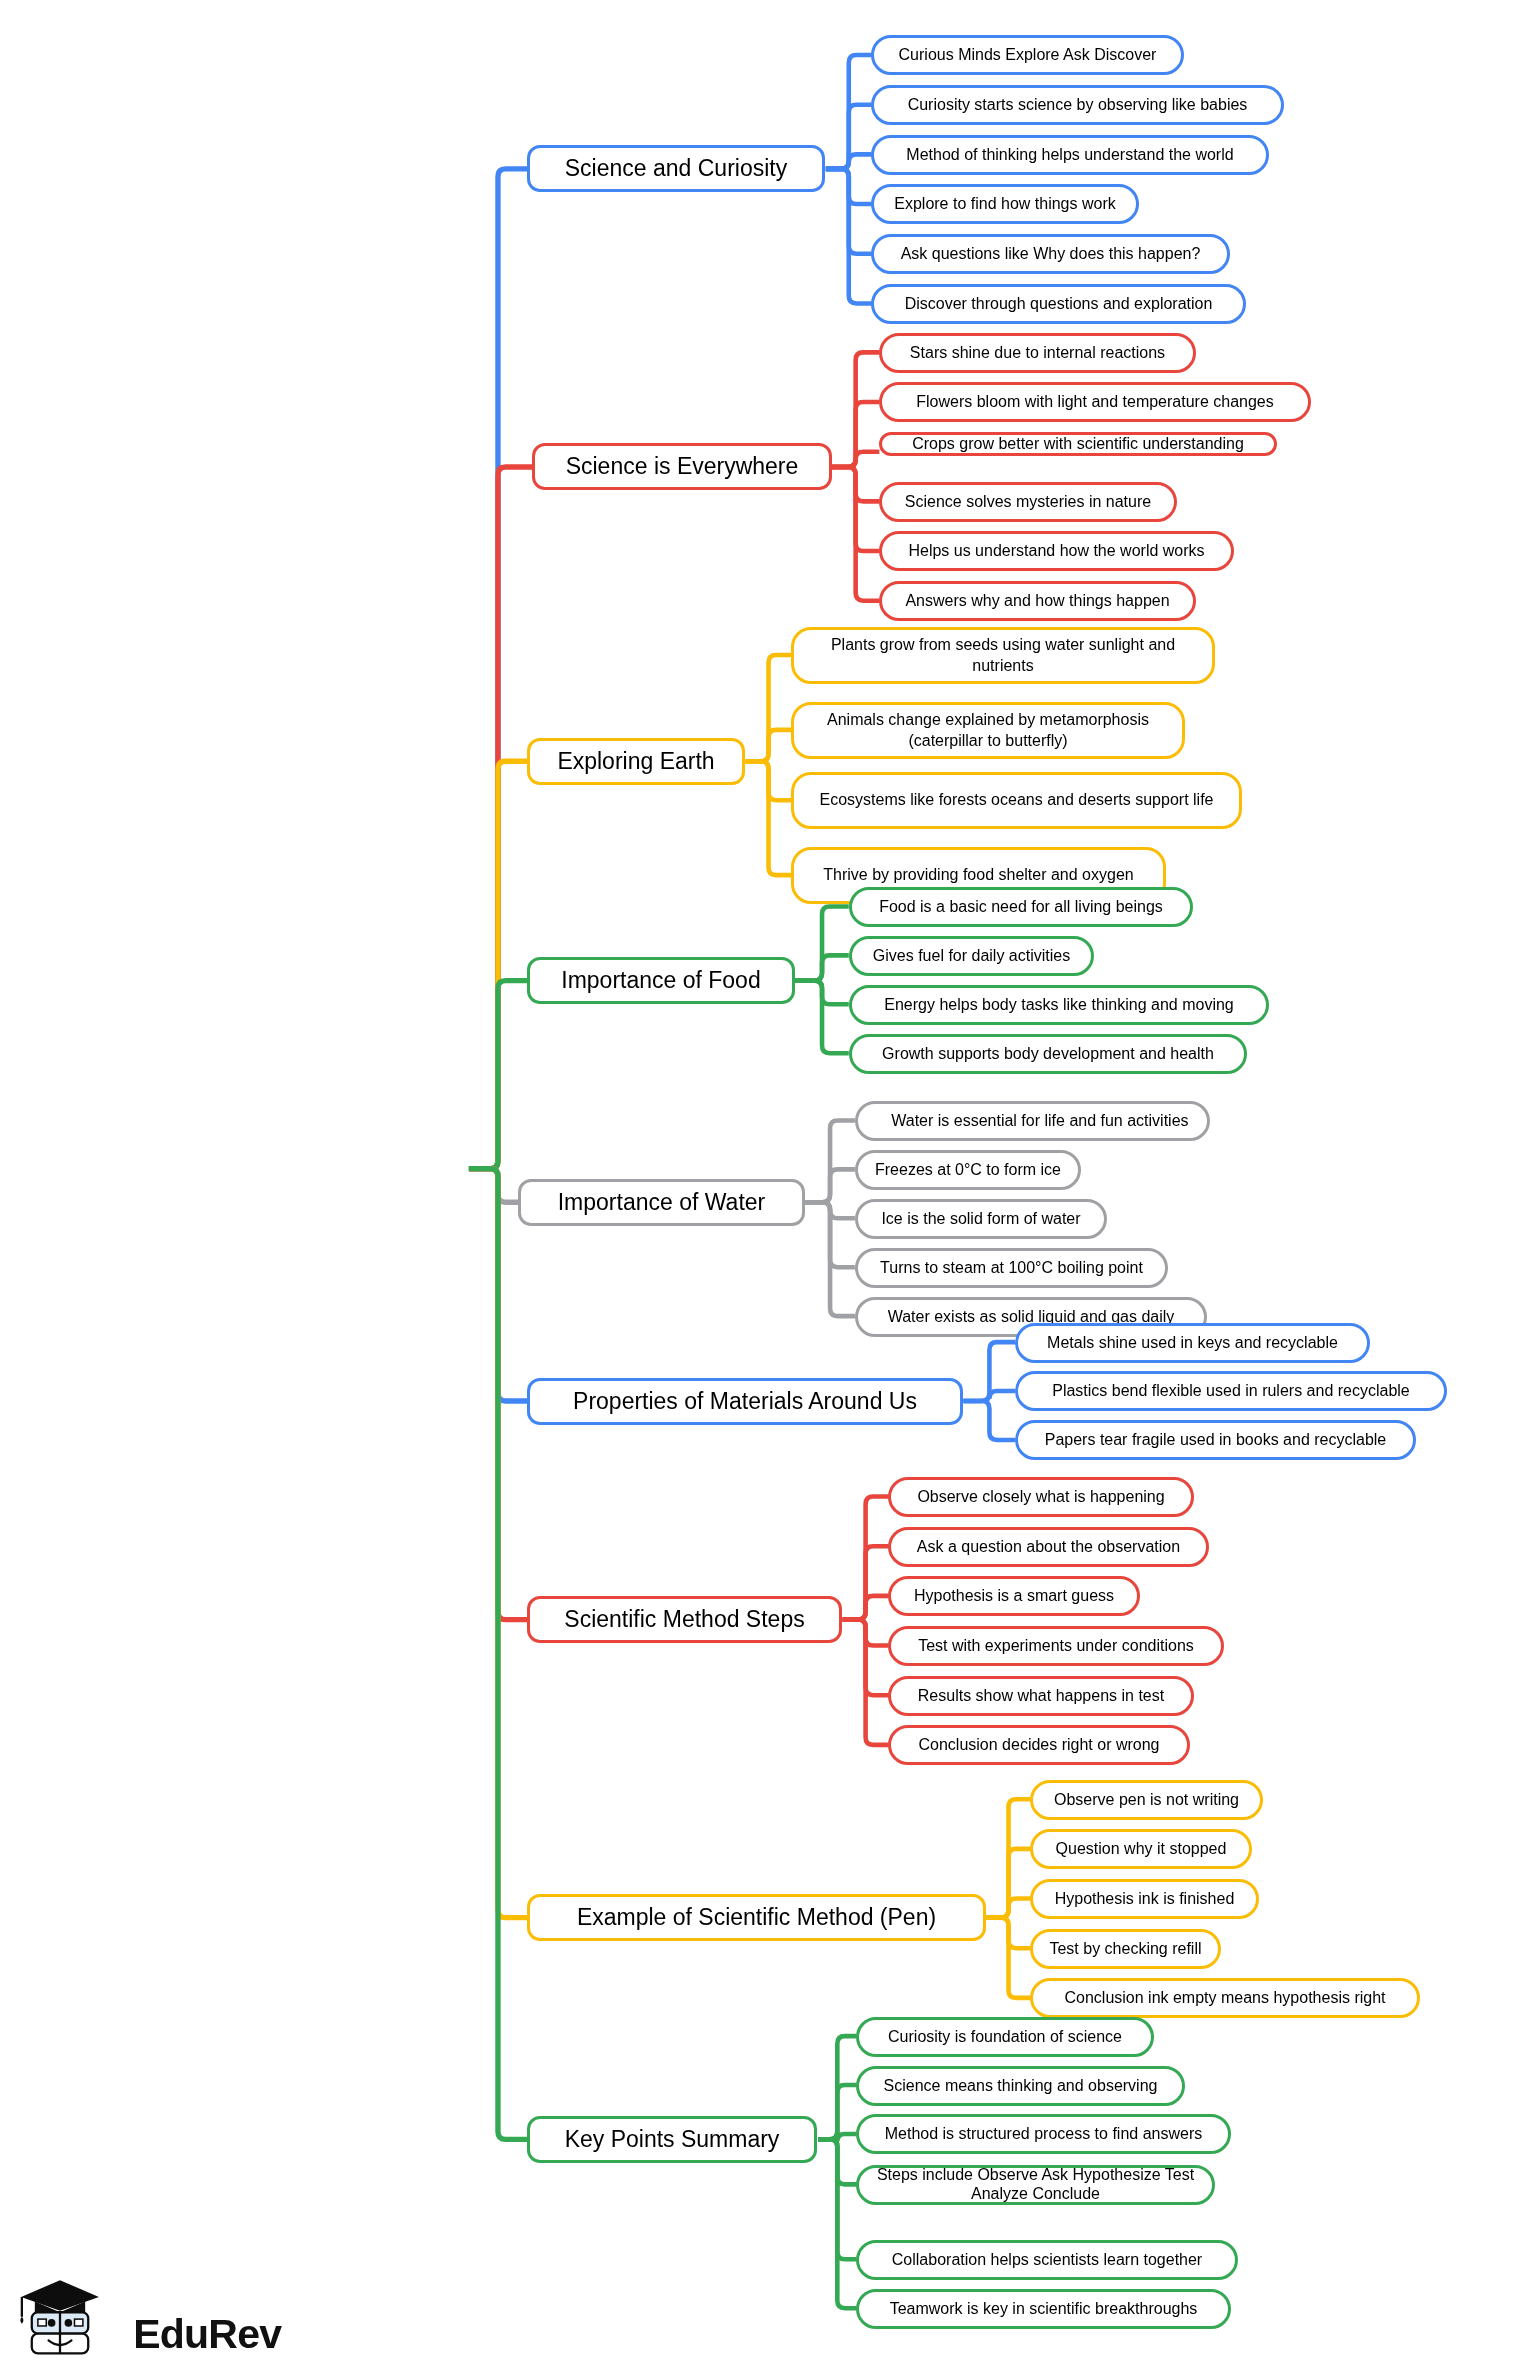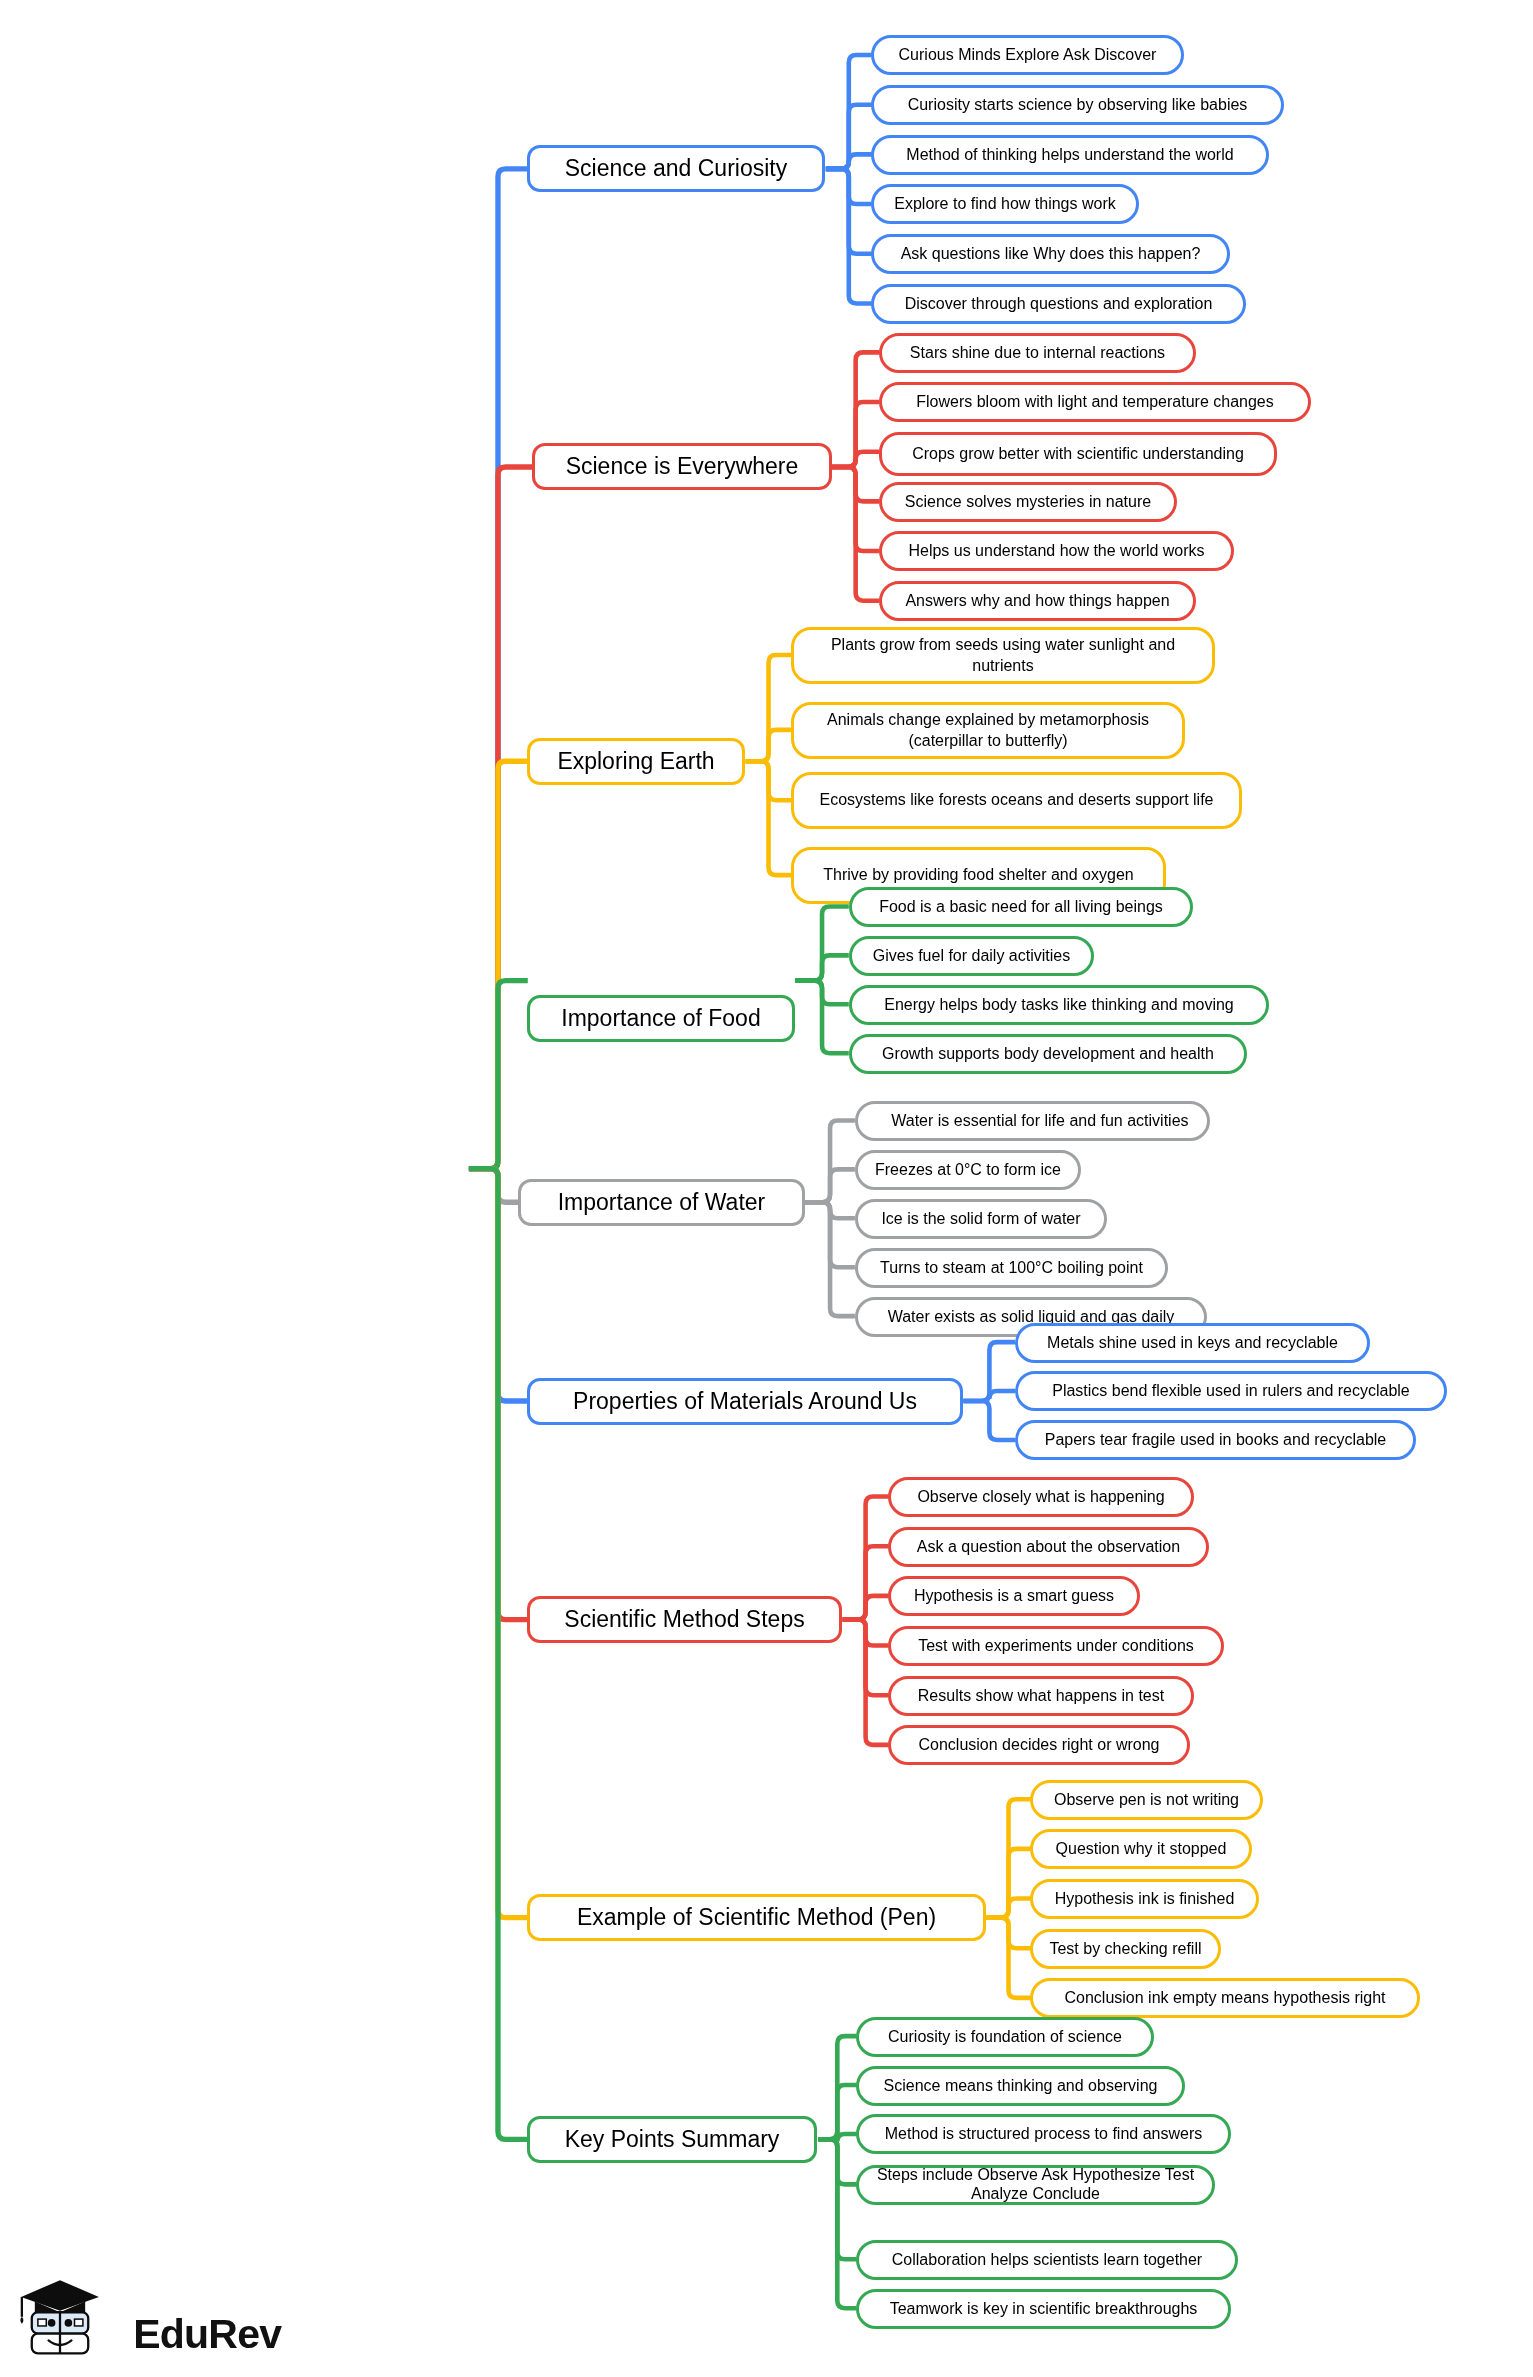--- a/index.html
+++ b/index.html
@@ -123,21 +123,21 @@
       </div>
       <div class="node branch c-red" style="left: 532px; top: 443px; width: 300px; height: 47px;">
         <span>Science is Everywhere</span>
       </div>
       <div class="node leaf c-red" style="left: 879px; top: 333px; width: 317px; height: 40px;">
         <span>Stars shine due to internal reactions</span>
       </div>
       <div class="node leaf c-red" style="left: 879px; top: 382px; width: 432px; height: 40px;">
         <span>Flowers bloom with light and temperature changes</span>
       </div>
-      <div class="node leaf c-red" style="left: 879px; top: 432px; width: 398px; height: 44px;">
+      <div class="node leaf c-red" style="left: 879px; top: 432px; width: 398px; height: 24px;">
         <span>Crops grow better with scientific understanding</span>
       </div>
       <div class="node leaf c-red" style="left: 879px; top: 482px; width: 298px; height: 40px;">
         <span>Science solves mysteries in nature</span>
       </div>
       <div class="node leaf c-red" style="left: 879px; top: 531px; width: 355px; height: 40px;">
         <span>Helps us understand how the world works</span>
       </div>
       <div class="node leaf c-red" style="left: 879px; top: 581px; width: 317px; height: 40px;">
         <span>Answers why and how things happen</span>
@@ -150,21 +150,21 @@
       </div>
       <div class="node leaf c-yellow two-line" style="left: 791px; top: 702px; width: 394px; height: 57px;">
         <span>Animals change explained by metamorphosis (caterpillar to butterfly)</span>
       </div>
       <div class="node leaf c-yellow two-line" style="left: 791px; top: 772px; width: 451px; height: 57px;">
         <span>Ecosystems like forests oceans and deserts support life</span>
       </div>
       <div class="node leaf c-yellow two-line" style="left: 791px; top: 847px; width: 375px; height: 57px;">
         <span>Thrive by providing food shelter and oxygen</span>
       </div>
-      <div class="node branch c-green" style="left: 527px; top: 957px; width: 268px; height: 47px; margin-top: 38px;">
+      <div class="node branch c-green" style="left: 527px; top: 957px; width: 268px; height: 47px;">
         <span>Importance of Food</span>
       </div>
       <div class="node leaf c-green" style="left: 849px; top: 887px; width: 344px; height: 40px;">
         <span>Food is a basic need for all living beings</span>
       </div>
       <div class="node leaf c-green" style="left: 849px; top: 936px; width: 245px; height: 40px;">
         <span>Gives fuel for daily activities</span>
       </div>
       <div class="node leaf c-green" style="left: 849px; top: 985px; width: 420px; height: 40px;">
         <span>Energy helps body tasks like thinking and moving</span>

